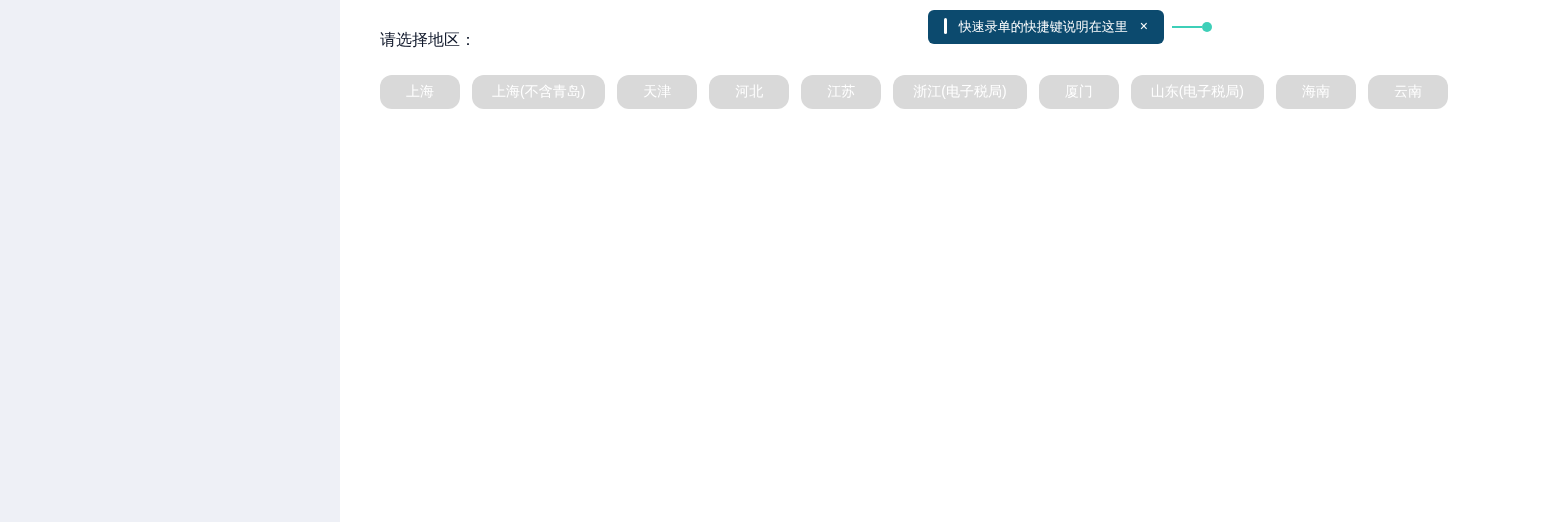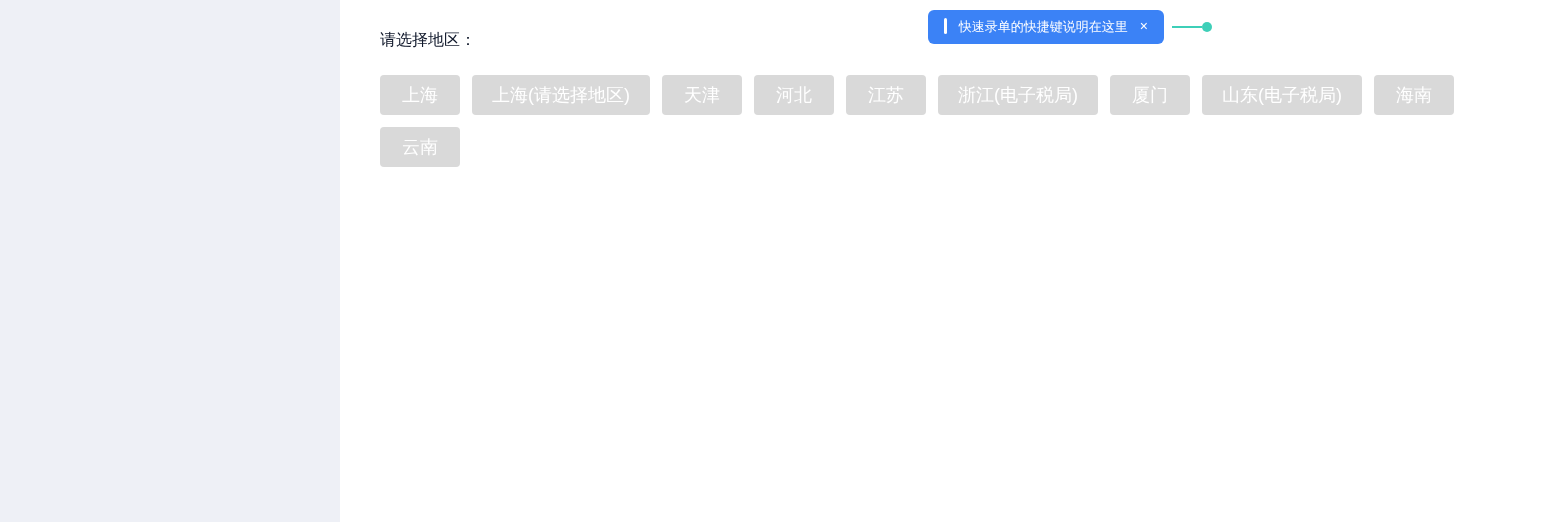--- a/index.html
+++ b/index.html
@@ -46,42 +46,42 @@
     .region-buttons {
       display: flex;
       flex-wrap: wrap;
       gap: 12px;
     }
 
     .region-btn {
       padding: 8px 20px;
       background: #d9d9d9;
       border: none;
-      border-radius: 4px;
+      border-radius: 12px;
       color: #fff;
-      font-size: 18px;
+      font-size: 14px;
       cursor: pointer;
       font-family: 'Microsoft YaHei', Arial, sans-serif;
       white-space: nowrap;
       min-width: 80px;
       text-align: center;
     }
 
     
     .tooltip-container {
       position: absolute;
       top: 10px;
       right: 350px;
       display: flex;
       align-items: center;
       gap: 8px;
     }
 
     .tooltip-bubble {
-      background: #3b82f6;
+      background: #0c4a6e;
       color: #fff;
       padding: 8px 16px;
       border-radius: 6px;
       font-size: 13px;
       display: flex;
       align-items: flex-start;
       gap: 8px;
       white-space: nowrap;
       position: relative;
     }
@@ -127,21 +127,21 @@
 <body>
 
 <div class="left-sidebar"></div>
 
 <div class="main-content">
 
   <div class="page-title">请选择地区：</div>
 
   <div class="region-buttons">
   <button class="region-btn">上海</button>
-      <button class="region-btn">上海(请选择地区)</button>
+      <button class="region-btn">上海(不含青岛)</button>
       <button class="region-btn">天津</button>
       <button class="region-btn">河北</button>
       <button class="region-btn">江苏</button>
       <button class="region-btn">浙江(电子税局)</button>
       <button class="region-btn">厦门</button>
       <button class="region-btn">山东(电子税局)</button>
       <button class="region-btn">海南</button>
       <button class="region-btn">云南</button>
     </div>
 

